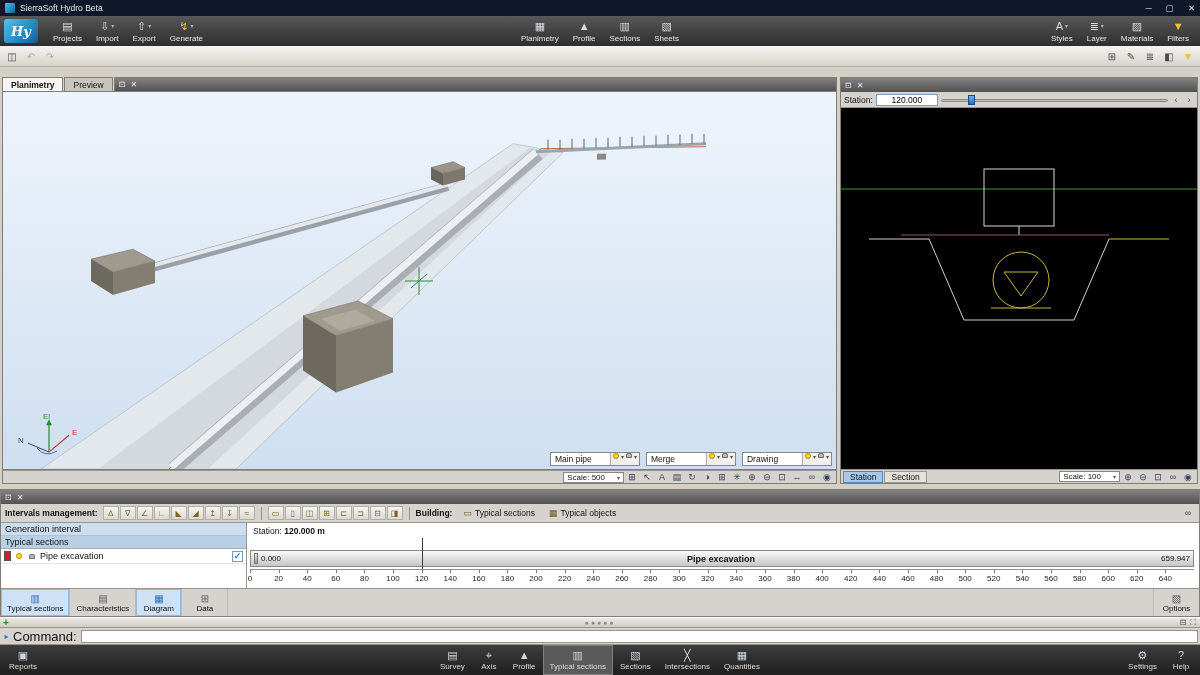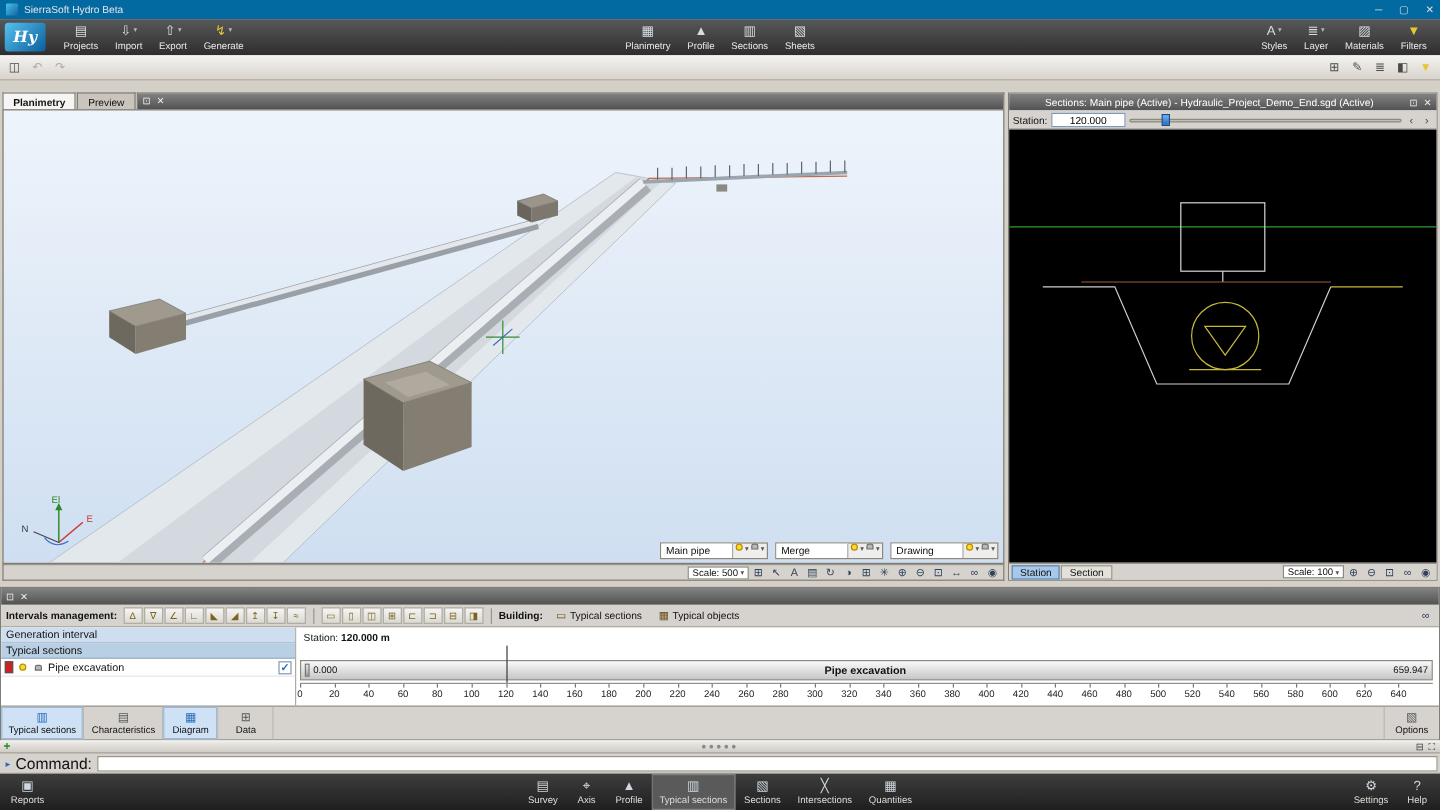--- a/index.html
+++ b/index.html
@@ -2,21 +2,21 @@
 <html><head>
 <meta charset="utf-8">
 <title>SierraSoft Hydro Beta</title>
 <style>
 *{margin:0;padding:0;box-sizing:border-box}
 html,body{width:1200px;height:675px;overflow:hidden}
 body{font-family:"Liberation Sans",sans-serif;font-size:9px;color:#111;background:#d4d0c8}
 #app{position:relative;width:1200px;height:675px;background:#d4d0c8;overflow:hidden}
 
 
-.titlebar{position:absolute;left:0;top:0;right:0;height:16px;background:#0369a1;color:#e6e6e6;display:flex;align-items:center;padding:0 5px;gap:5px}
+.titlebar{position:absolute;left:0;top:0;right:0;height:16px;background:#0f172a;color:#e6e6e6;display:flex;align-items:center;padding:0 5px;gap:5px}
 .app-ico{width:10px;height:10px;background:linear-gradient(135deg,#49c0ea,#11669f);border-radius:1px;flex:none}
 .tb-title{font-size:8.5px}
 .win-controls{margin-left:auto;display:flex;gap:14px;font-size:8.5px;color:#ddd}
 .win-controls span{cursor:default}
 
 
 .ribbon{position:absolute;left:0;top:16px;right:0;height:30px;background:linear-gradient(#585858,#2e2e2e);display:flex;align-items:center;padding:0 4px;color:#e8e8e8}
 .logo{width:34px;height:24px;border-radius:3px;background:linear-gradient(135deg,#54c2ee,#0c5e9d);display:flex;align-items:center;justify-content:center;font-family:"DejaVu Serif",serif;font-style:italic;font-weight:bold;font-size:13px;color:#fff;margin-right:8px;flex:none}
 .rb-group{display:flex;height:100%;align-items:stretch}
 .rb-btn{display:flex;flex-direction:column;align-items:center;justify-content:center;padding:1px 7px;cursor:default;min-width:30px}
@@ -49,21 +49,21 @@
 .tab.active{background:#f6f5f3;font-weight:bold}
 .plan-titlebar{flex:1;height:14px;background:linear-gradient(#828282,#525252);color:#fff;display:flex;align-items:center;padding:0 4px;border:1px solid #7f7d75;border-bottom:none}
 .plan-view{position:absolute;left:0;top:14px;right:0;bottom:14px;background:linear-gradient(180deg,#eef4fb,#cfdff1);border:1px solid #7f7d75;overflow:hidden}
 .ovl-row{position:absolute;right:4px;bottom:3px;display:flex;gap:6px}
 .ovl{display:flex;align-items:flex-start;background:#efeeec;border:1px solid #8a887f;height:14px;padding-right:2px}
 .ovl-lb{background:#fff;border-right:1px solid #aaa;padding:0 4px;min-width:60px;height:100%;display:flex;align-items:center;font-size:8.5px}
 .bulb{width:6px;height:6px;border-radius:50%;background:#ffd633;border:1px solid #b09200;margin:0 2px;flex:none}
 .lock{width:6px;height:5px;background:#b9b9b9;border:1px solid #6f6f6f;border-radius:2px 2px 0 0;margin:0 2px;flex:none}
 .mini-caret{font-size:6px;color:#555}
 .plan-status{position:absolute;left:0;bottom:0;right:0;height:14px;background:#d6d3ce;border:1px solid #7f7d75;border-top:1px solid #97948c;display:flex;align-items:center;justify-content:flex-end;padding:0 2px;gap:1px}
-.scale-box{background:#fff;border:1px solid #8a887f;padding:0 3px;height:11px;display:flex;align-items:center;font-size:8px;gap:2px}
+.scale-box{background:#fff;border:1px solid #8a887f;padding:0 3px;height:11px;display:flex;align-items:center;font-size:8px;gap:12px}
 .ts-ic{width:14px;height:12px;display:flex;align-items:center;justify-content:center;font-size:9px;color:#33435a}
 
 
 #sect{left:840px;top:77px;width:358px;height:407px}
 .station-row{height:16px;background:#d6d3ce;border-bottom:1px solid #97948c;display:flex;align-items:center;padding:0 3px;gap:3px}
 .station-lb{font-size:8.5px}
 .station-input{width:62px;height:12px;background:#fff;border:1px solid #7d9ab5;font-size:8.5px;text-align:center;font-family:"Liberation Sans",sans-serif}
 .slider{flex:1;position:relative;height:12px}
 .slider-track{position:absolute;left:0;right:0;top:5px;height:3px;background:#c2beb6;border:1px solid #8a887f;border-radius:2px}
 .slider-thumb{position:absolute;top:1px;left:12%;width:7px;height:10px;background:linear-gradient(#6fb2f2,#2a6cc0);border:1px solid #1a4a8a}
@@ -342,21 +342,20 @@
           <span class="ts-ic" data-name="zoom-window-icon">⊡</span>
           <span class="ts-ic" data-name="pan-icon">↔</span>
           <span class="ts-ic" data-name="link-icon">∞</span>
           <span class="ts-ic" data-name="camera-icon">◉</span>
         </span>
     </div>
   </div>
 
   <div class="panel" id="sect" data-name="sections-panel">
     <div class="p-title" data-name="sections-titlebar">
-      <span class="pt-text" data-name="sections-panel-title">Sections: Main pipe (Active) - Hydraulic_Project_Demo_End.sgd (Active)</span>
       <span class="pt-ctrl">
         <span data-name="panel-maximize-icon">⊡</span>
         <span data-name="panel-close-icon">✕</span>
       </span>
     </div>
     <div class="station-row" data-name="station-control-row">
       <span class="station-lb" data-name="station-label">Station:</span>
       <input class="station-input" data-name="station-input" value="120.000" style="">
       <span class="slider" data-name="station-slider">
         <span class="slider-track" data-name="slider-track"></span>

